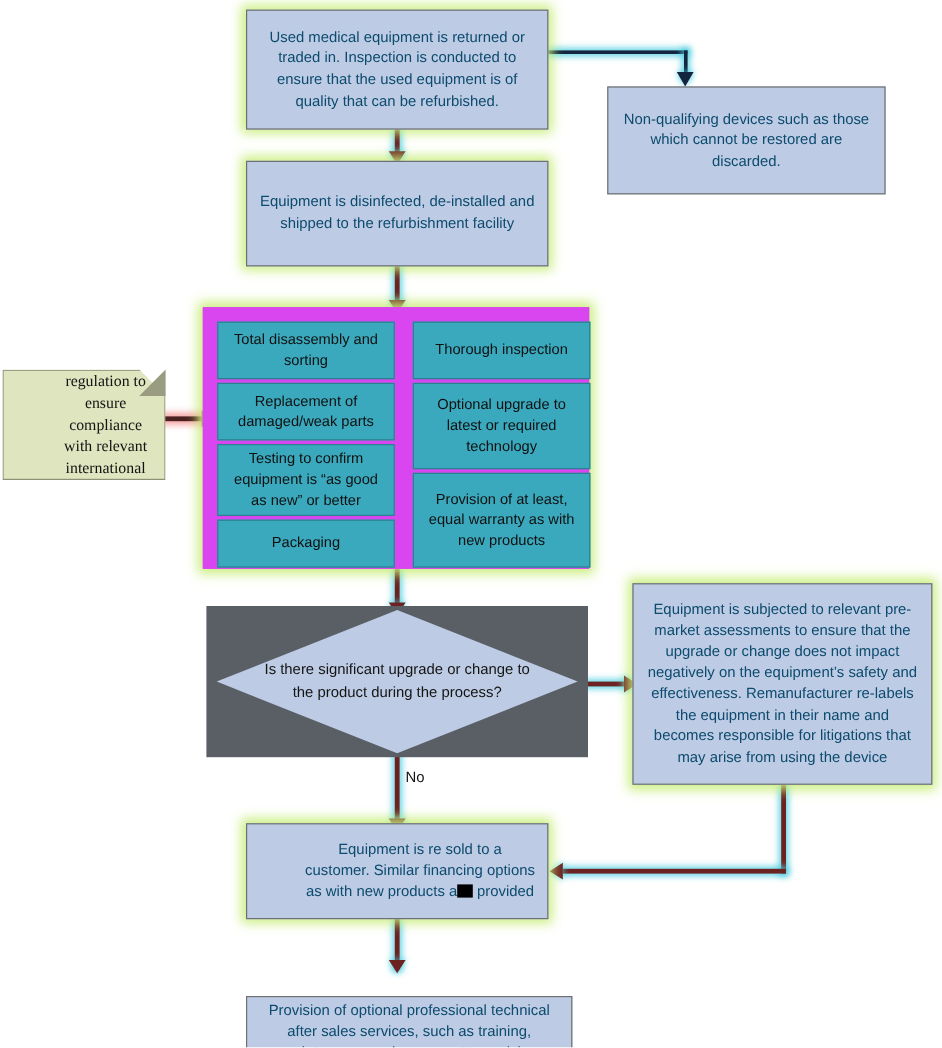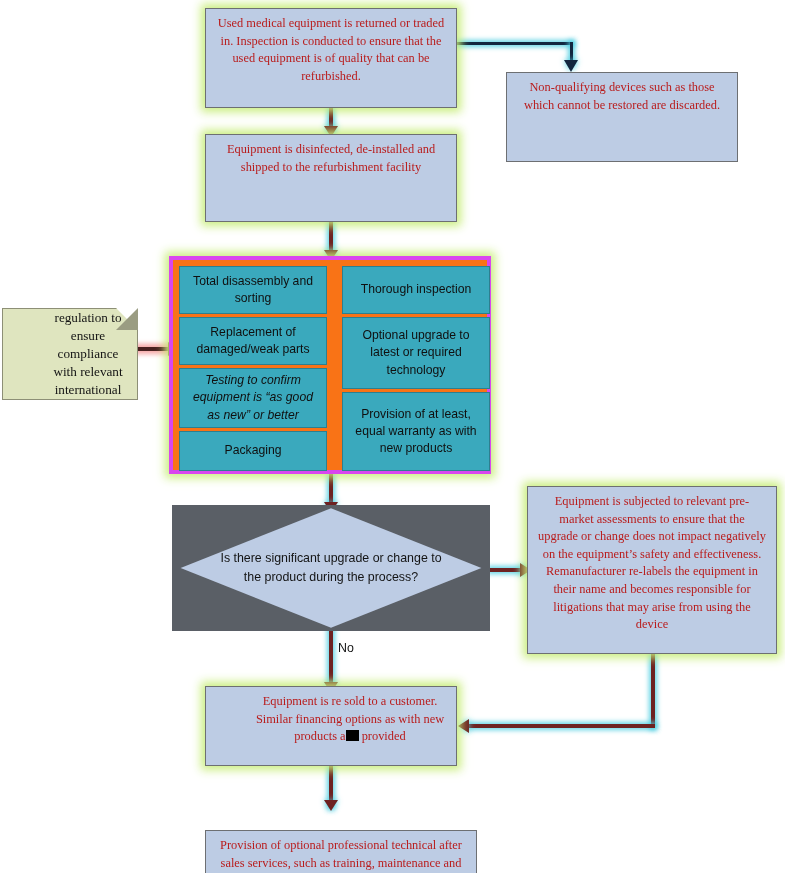--- a/index.html
+++ b/index.html
@@ -14,43 +14,42 @@
     height:873px;
     background:#ffffff;
     overflow:hidden;
   }
 
   
   .node{
     position:absolute;
     box-sizing:border-box;
     display:flex;
-    align-items:flex-start;
+    align-items:center;
     justify-content:center;
     text-align:center;
-    color:#b91c1c;
-    font-family:Liberation Serif, serif;
+    color:#0c4a6e;
   }
 
   
   .procbox{
     background:#bdcce4;
     border:1px solid #6d6f72;
     box-shadow:0 0 9px 4px rgba(200,237,122,.95);
     font-size:12.4px;
     line-height:1.42;
     padding:6px 10px;
   }
   .procbox.noglow{ box-shadow:none; }
 
   
   .tealwrap{
     position:absolute;
-    background:#f97316;
-    border:4px solid #d946ef;
+    background:#d946ef;
+    border:6px solid #d946ef;
     box-shadow:0 0 9px 4px rgba(200,237,122,.95);
     box-sizing:border-box;
   }
   .teal{
     position:absolute;
     box-sizing:border-box;
     background:#3aa9bd;
     border:1px solid #2c7f90;
     display:flex;
     align-items:center;
@@ -206,21 +205,21 @@
   </div>
 
   <div class="tealwrap" style="left:169px;top:256px;width:322px;height:218px;">
 
     <div class="teal" style="left:6px;top:6px;width:148px;height:48px;">
       <span>Total disassembly and sorting</span>
     </div>
     <div class="teal" style="left:6px;top:57px;width:148px;height:48px;">
       <span>Replacement of damaged/weak parts</span>
     </div>
-    <div class="teal" style="left:6px;top:108px;width:148px;height:60px;font-style:italic;">
+    <div class="teal" style="left:6px;top:108px;width:148px;height:60px;">
       <span>Testing to confirm equipment is “as good as new” or better</span>
     </div>
     <div class="teal" style="left:6px;top:171px;width:148px;height:40px;">
       <span>Packaging</span>
     </div>
 
     <div class="teal" style="left:169px;top:57px;width:148px;height:72px;">
       <span>Optional upgrade to latest or required technology</span>
     </div>
     <div class="teal" style="left:169px;top:6px;width:148px;height:48px;">

